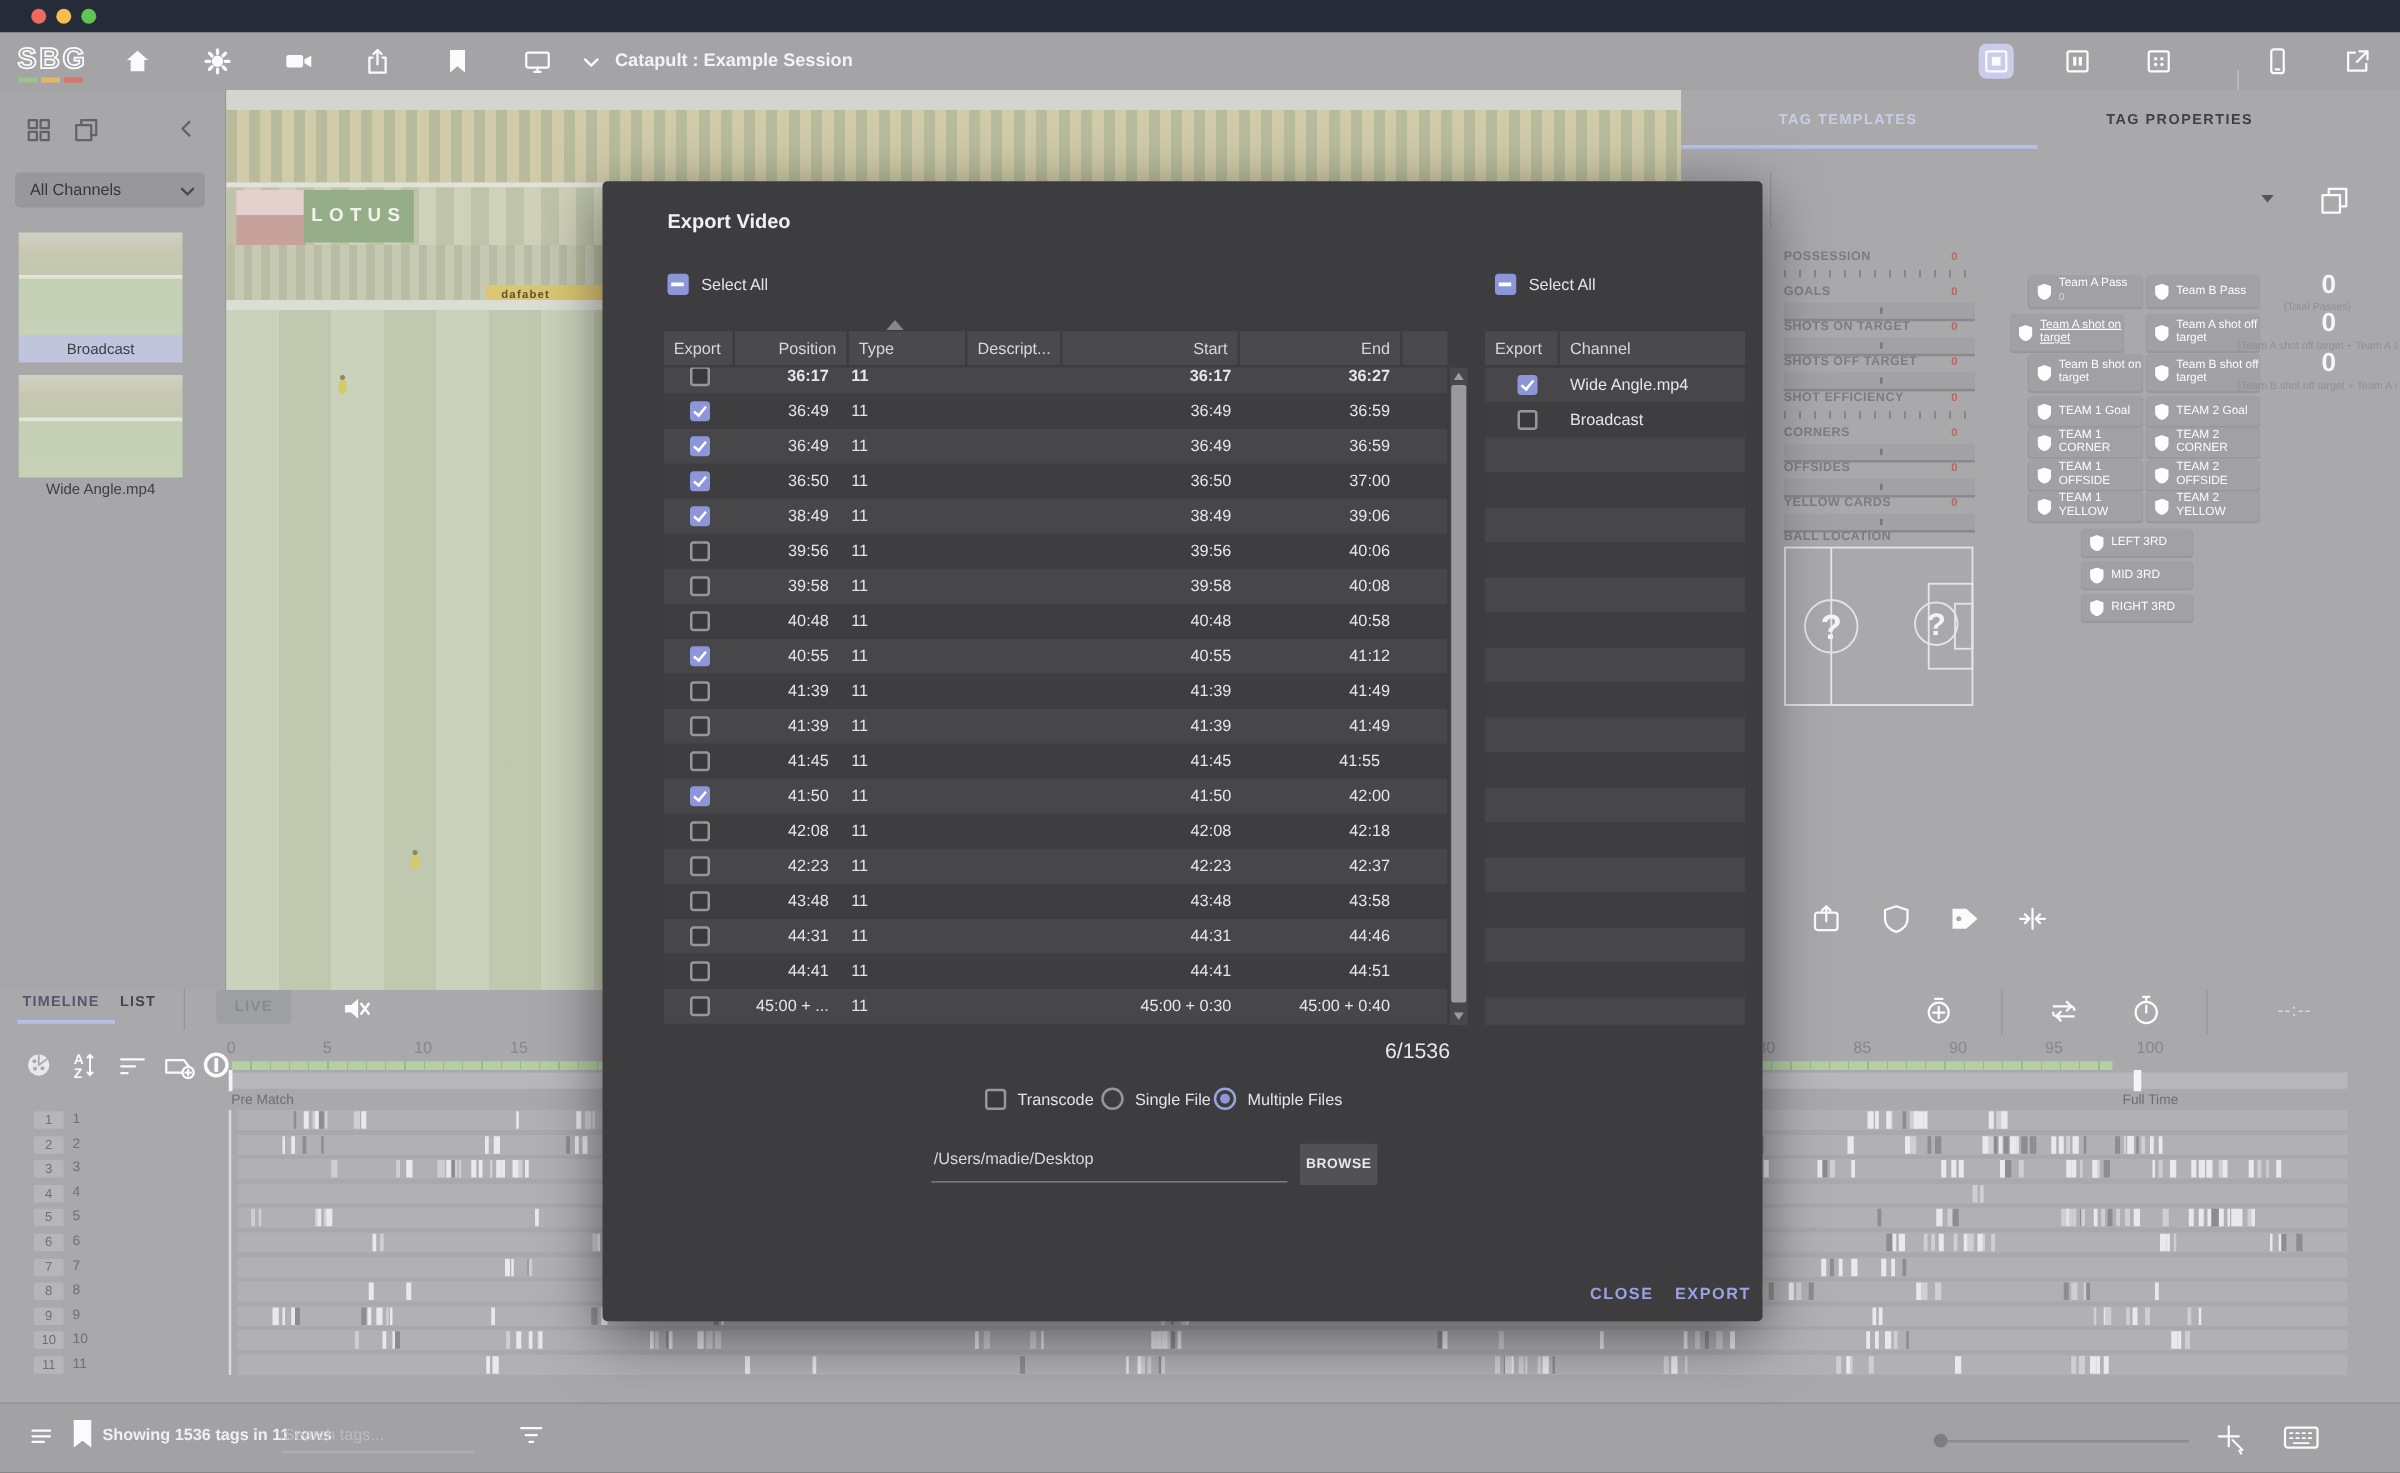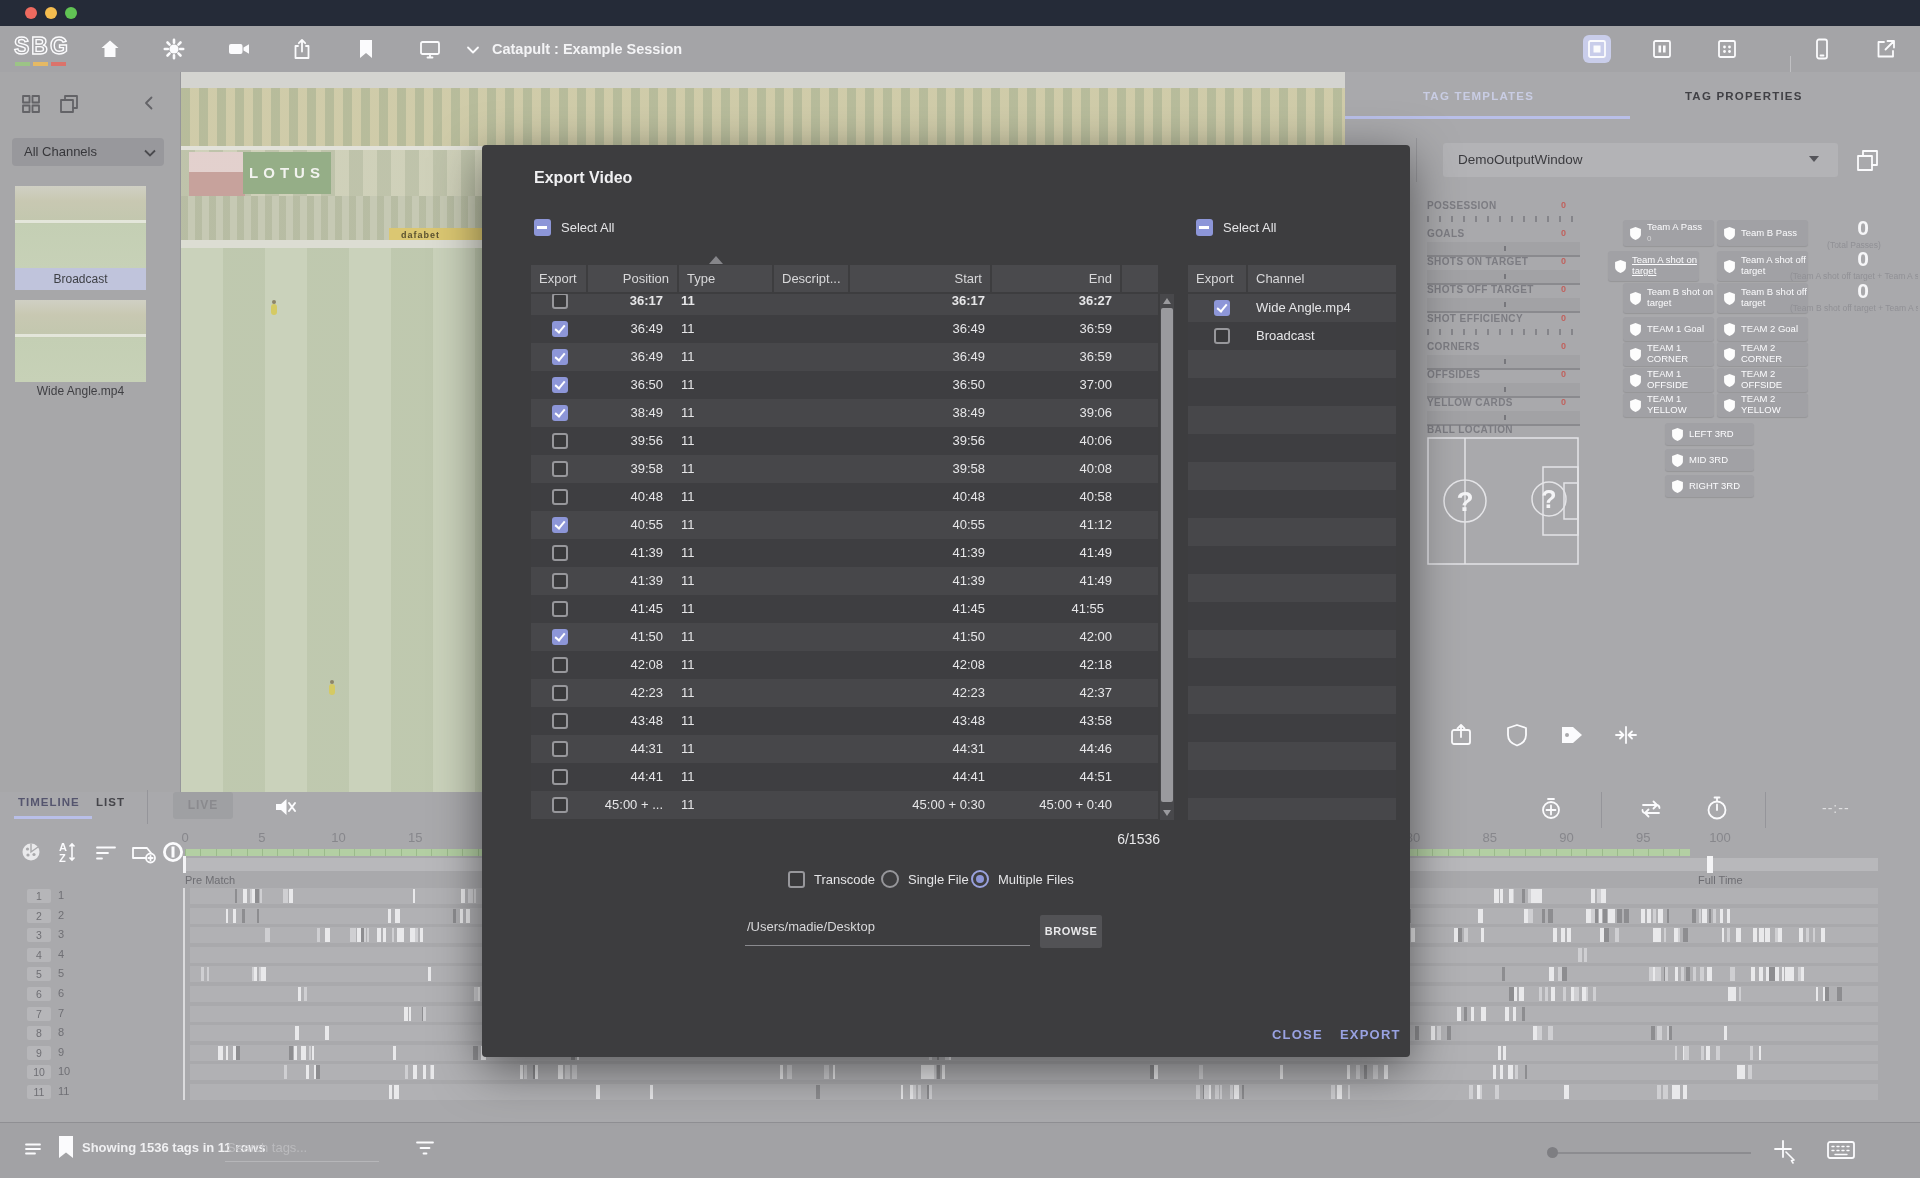--- a/index.html
+++ b/index.html
@@ -129,21 +129,21 @@
   .rows-clip{position:absolute;top:29px;overflow:hidden;}
   .trow{position:relative;height:28px;font-size:13px;color:#e6e6e8;}
   .trow.even{background:#47474a;}
   .trow.odd{background:#3e3e41;}
   .cell{position:absolute;top:0;height:28px;line-height:28px;box-sizing:border-box;}
   .sort-arrow{position:absolute;top:-9px;width:0;height:0;border-left:7px solid transparent;
     border-right:7px solid transparent;border-bottom:8px solid #86868a;}
   #dlg-scrollbar{position:absolute;background:#48484b;}
   #dlg-thumb{position:absolute;left:1px;width:12px;background:#9a9a9e;border-radius:2px;}
   .sb-arrow{position:absolute;left:3px;width:0;height:0;border-left:4px solid transparent;border-right:4px solid transparent;}
-  #sel-count{position:absolute;font-size:14px;color:#e8e8ea;}
+  #sel-count{position:absolute;font-size:17px;color:#e8e8ea;}
   .radio{position:relative;width:18px;height:18px;border-radius:50%;border:2px solid #97979b;box-sizing:border-box;flex:none;}
   .radio.sel{border-color:#9aa2de;}
   .radio.sel::after{content:"";position:absolute;left:3px;top:3px;width:8px;height:8px;border-radius:50%;background:#8d96d8;}
   .foot-label{font-size:13px;color:#e4e4e6;margin-left:9px;}
   #path-text{left:265px;top:774px;font-size:13px;color:#d8d8da;}
   #path-line{left:263px;top:800px;width:285px;height:1px;background:#8a8a8e;}
   #browse-btn{left:558px;top:770px;width:62px;height:33px;background:#525255;border-radius:2px;
     color:#e8e8ea;font-size:11px;font-weight:bold;letter-spacing:.5px;text-align:center;line-height:33px;}
   .dlg-action{position:absolute;top:882px;font-size:13px;font-weight:bold;letter-spacing:1.2px;color:#99a2e2;}
 </style>
@@ -291,23 +291,20 @@
     <div class="band" id="pitch"></div>
     <div class="player" style="left:90px;top:232px;"></div>
     <div class="player" style="left:148px;top:612px;"></div>
   </div>
 
   <div class="abs" id="rightpanel">
     <div class="rp-tab" style="left:78px;color:#c9cde4;">TAG TEMPLATES</div>
     <div class="rp-tab" style="left:340px;color:#404045;">TAG PROPERTIES</div>
     <div class="abs" id="rp-underline"></div>
     <div class="abs" id="rp-vdiv"></div>
-    <div class="abs" id="output-select">
-      <span>DemoOutputWindow</span>
-    </div>
     <div class="abs" id="output-caret"></div>
     <div class="abs" style="left:508px;top:74px;">
       <svg width="30" height="30" viewBox="0 0 30 30" class="ic">
           <rect x="5" y="10" width="14" height="14"></rect>
           <path d="M10 10 V5 H24 V19 H19"></path>
         </svg>
     </div>
 
     <div id="gauges">
         <div class="gaugeblock" style="top: 128px;">

